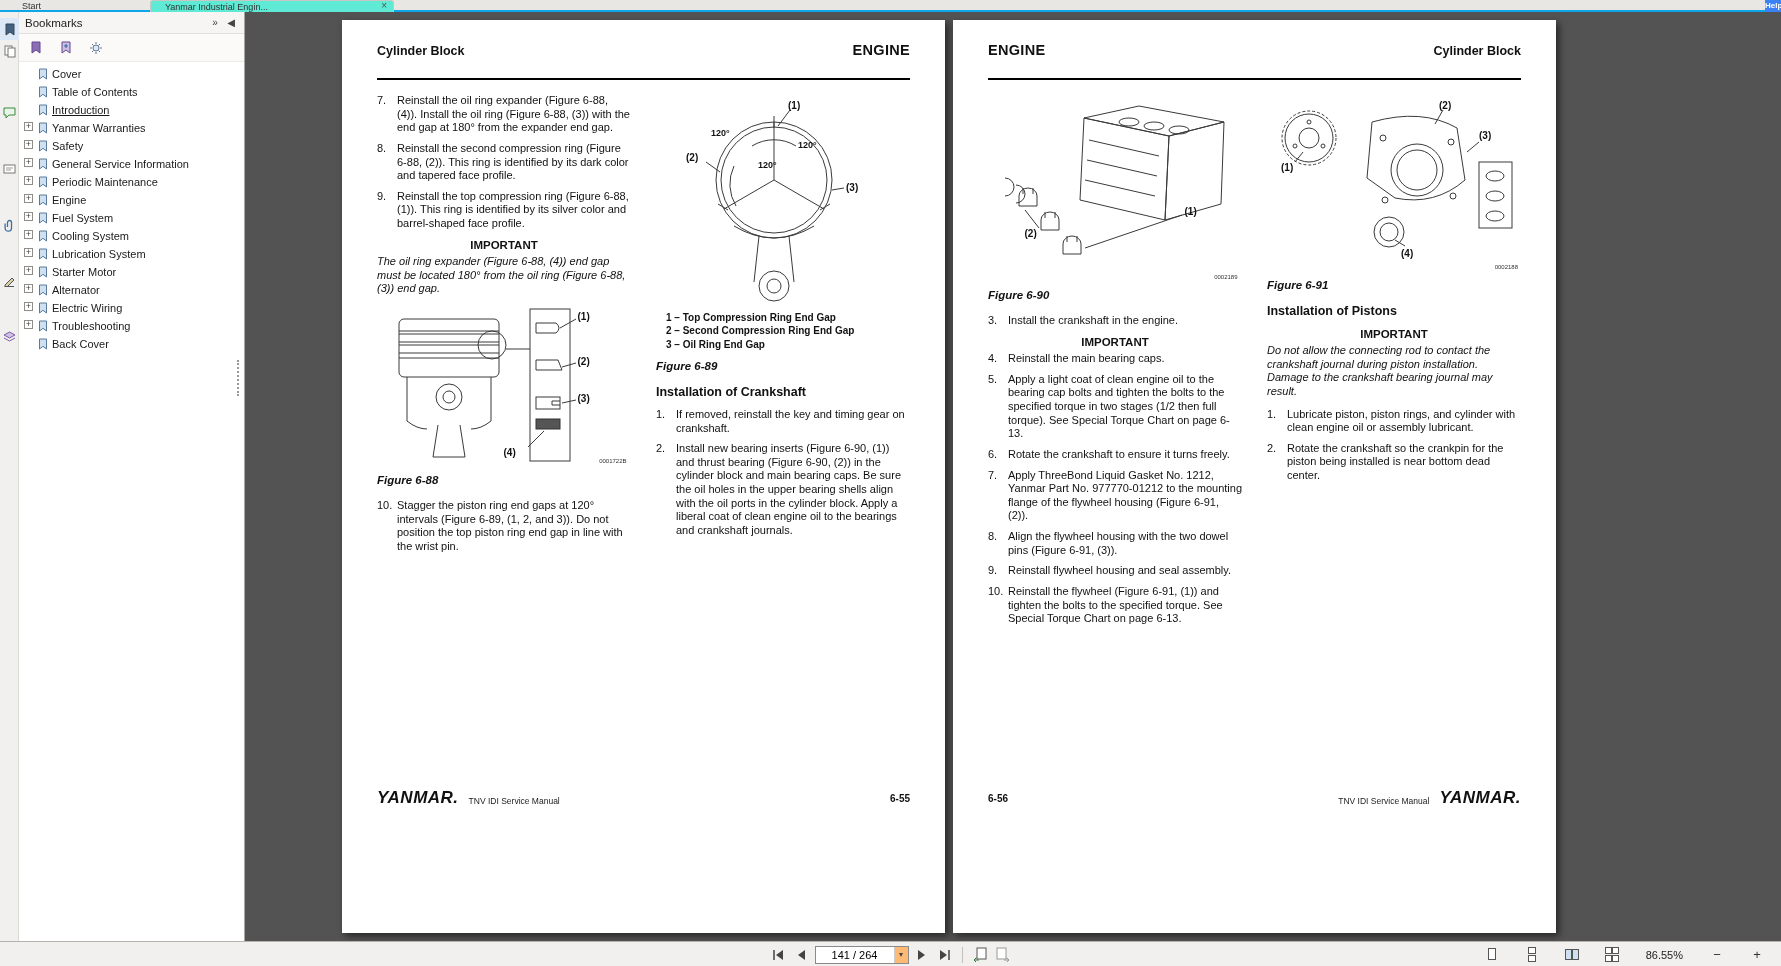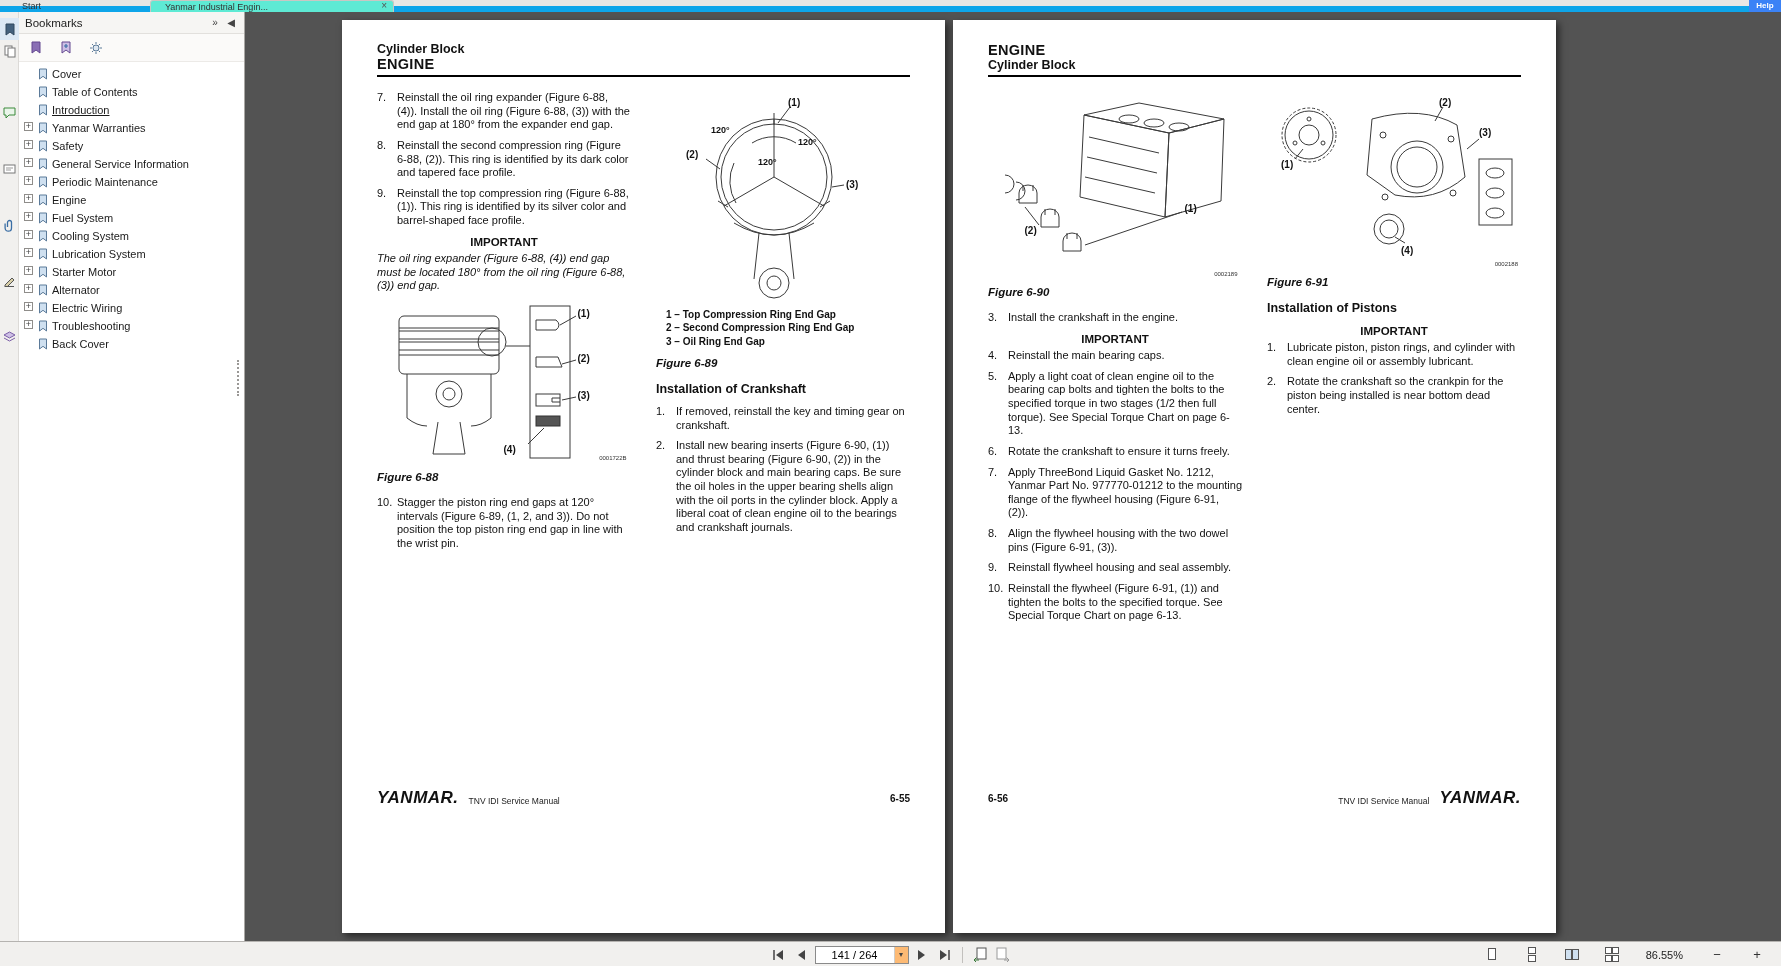--- a/index.html
+++ b/index.html
@@ -2,27 +2,27 @@
 <html><head>
 <meta charset="utf-8">
 <style>
   * { margin:0; padding:0; box-sizing:border-box; }
   html,body { width:1781px; height:966px; overflow:hidden; background:#535353;
               font-family:"Liberation Sans", sans-serif; }
   body { position:relative; }
 
   
   .tabbar { position:absolute; top:0; left:0; width:100%; height:12px;
-            background:#e9e7e4; border-bottom:6px solid #0ea5e9; z-index:9;padding-left:20px; }
+            background:#e9e7e4; border-bottom:2px solid #0ea5e9; z-index:9;padding-left:20px; }
   .tab { position:absolute; top:0; height:12px; font-size:9px; line-height:12px; color:#333; }
   .tab-start { left:22px; width:90px; }
   .tab-active { left:150px; width:244px; background:#5eead4; border:1px solid #c9c7c3;
                 border-bottom:none; border-radius:3px 3px 0 0; padding-left:14px; }
   .tab-close { position:absolute; right:6px; top:-1px; font-size:10px; color:#555; cursor:pointer; }
-  .help-btn { position:absolute; right:0; top:0; width:32px; height:12px; background:#3b82f6;
+  .help-btn { position:absolute; right:0; top:0; width:16px; height:12px; background:#3b82f6;
               color:#fff; font-size:8px; line-height:12px; text-align:center; font-weight:bold; }
 
   
   .sidebar { position:absolute; top:12px; left:0; width:245px; bottom:25px;
              background:#ffffff; border-right:1px solid #a9a7a4; z-index:5; }
   .iconstrip { position:absolute; left:0; top:0; width:19px; height:100%;
                background:#f1f0ee; border-right:1px solid #dcdad7; }
   .strip-ic { width:19px; height:22px; display:flex; align-items:center; justify-content:center; }
   .strip-ic.sel { background:#dce8f5; }
   .gap1 { margin-top:6px; } .gap2 { margin-top:40px; } .gap3 { margin-top:34px; }
@@ -47,22 +47,22 @@
   .resize-grip { position:absolute; right:4px; top:348px; height:36px; width:3px;
                  border-left:2px dotted #9a9896; cursor:ew-resize; }
 
   
   .docarea { position:absolute; left:246px; top:12px; right:0; bottom:25px;
              background:#535353; overflow:hidden; }
   .page { position:absolute; top:8px; width:603px; height:913px; background:#fff;
           box-shadow:3px 3px 7px rgba(0,0,0,.55); }
   .page-l { left:96px; } .page-r { left:707px; }
   .pg-inner { position:absolute; inset:0; padding:22px 35px; color:#111; }
-  .pg-head { display:flex; justify-content:space-between; align-items:flex-start;
-             border-bottom:2px solid #000; padding-bottom:3px;flex-direction:column; }
+  .pg-head { display:flex; justify-content:space-between; align-items:flex-end;
+             border-bottom:2px solid #000; padding-bottom:20px; }
   .ph-small { font-size:12.5px; font-weight:bold; }
   .ph-big { font-size:14.5px; font-weight:bold; letter-spacing:.3px; }
   .cols { display:flex; gap:25px; margin-top:14px; }
   .col { width:254px; font-size:11px; line-height:1.24; }
   .step { display:flex; margin-bottom:7px; }
   .step-num { width:20px; flex:none; }
   .step-text { flex:1; }
   .imp-title { text-align:center; font-weight:bold; font-size:11.5px; margin:3px 0 3px; }
   .imp-text { font-style:italic; margin-bottom:9px; }
   .sec-head { font-weight:bold; font-size:12.5px; margin:10px 0 7px; }
@@ -528,20 +528,21 @@
             <span class="fig-label" style="left:14px;top:62px">(1)</span>
             <span class="fig-label" style="left:172px;top:0px">(2)</span>
             <span class="fig-label" style="left:212px;top:30px">(3)</span>
             <span class="fig-label" style="left:134px;top:148px">(4)</span>
             <span class="part-no">0002188</span>
           </div>
           <div class="fig-cap">Figure 6-91</div>
 
           <div class="sec-head">Installation of Pistons</div>
           <div class="imp-title">IMPORTANT</div>
+          <div class="imp-text">Do not allow the connecting rod to contact the crankshaft journal during piston installation. Damage to the crankshaft bearing journal may result.</div>
 
           <div class="step">
             <span class="step-num">1.</span>
             <span class="step-text">Lubricate piston, piston rings, and cylinder with clean engine oil or assembly lubricant.</span>
           </div>
           <div class="step">
             <span class="step-num">2.</span>
             <span class="step-text">Rotate the crankshaft so the crankpin for the piston being installed is near bottom dead center.</span>
           </div>
         </div>

